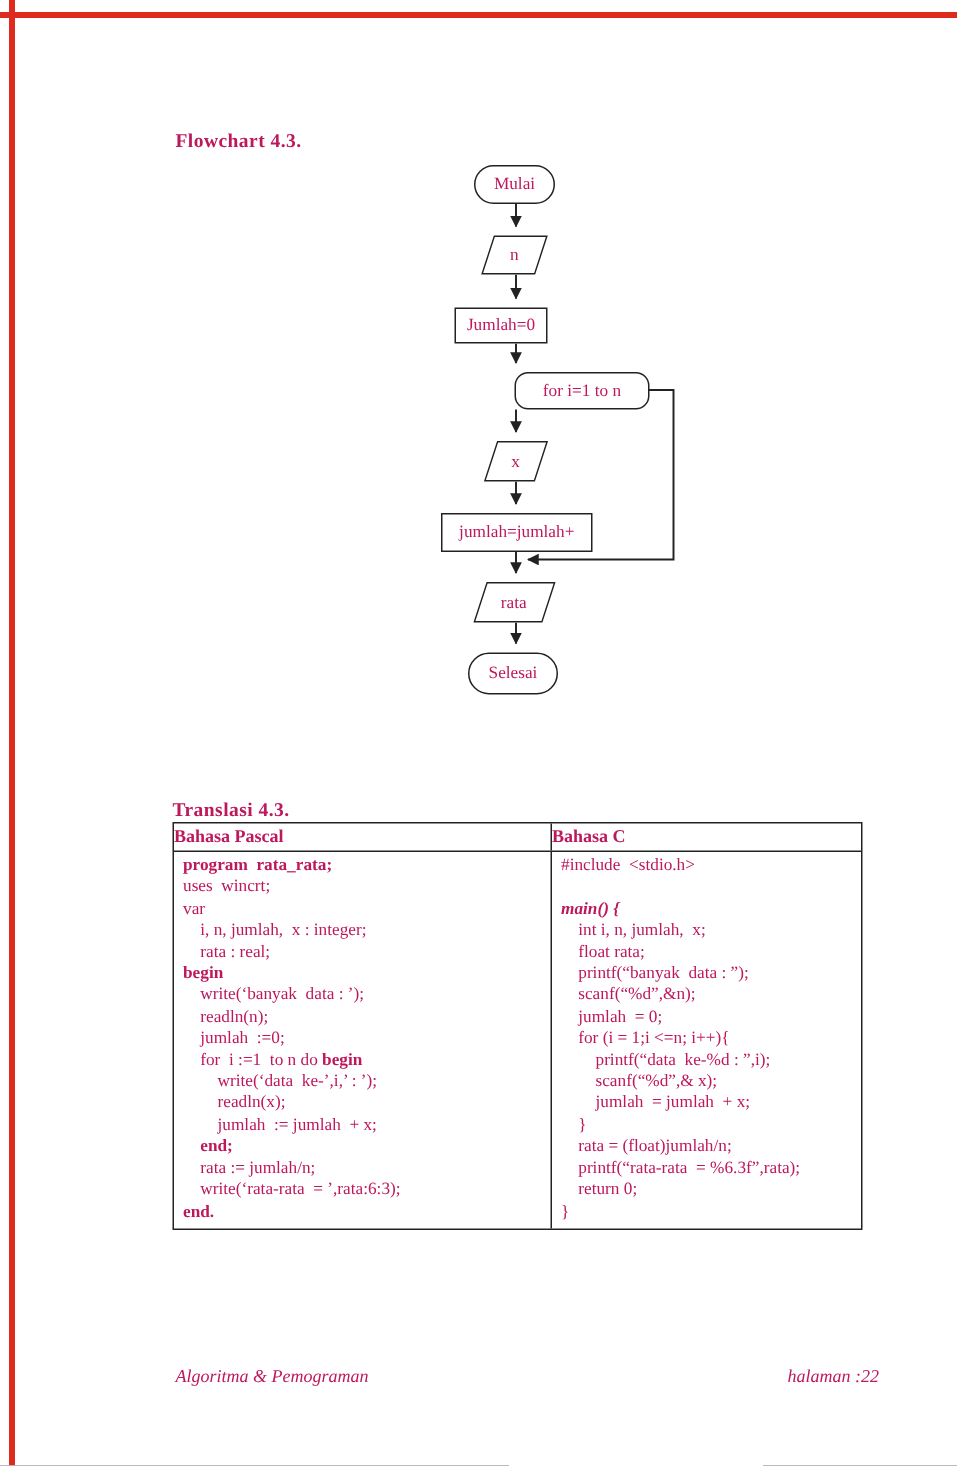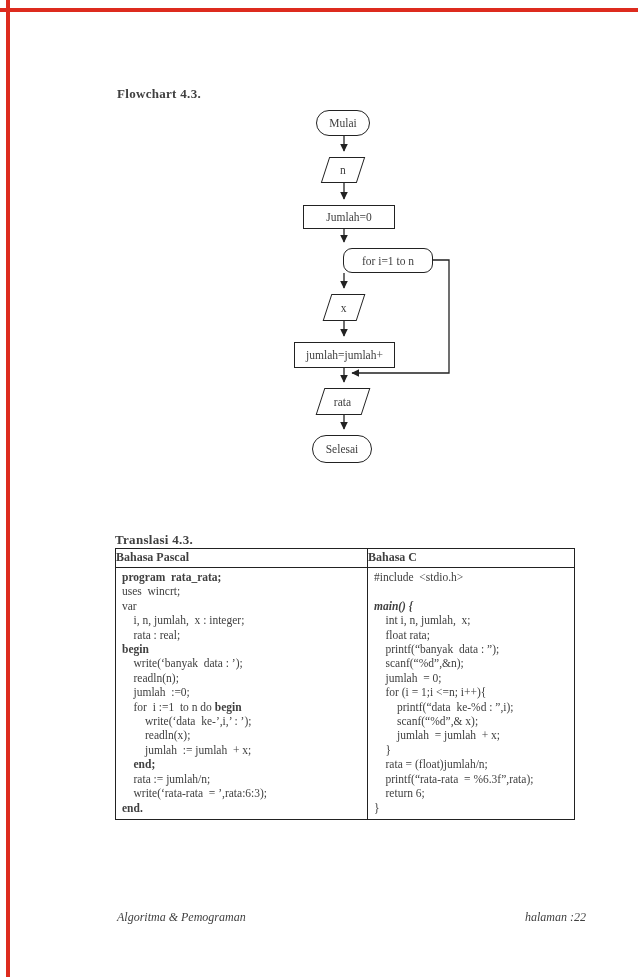--- a/index.html
+++ b/index.html
@@ -1,18 +1,18 @@
 <!DOCTYPE html>
 <html><head>
 <meta charset="utf-8">
 <style>
   html,body{margin:0;padding:0;background:#888;}
   .page{
     position:relative;width:638px;height:977px;background:#ffffff;
-    font-family:"Liberation Serif","DejaVu Serif",serif;color:#404040;
+    font-family:"Liberation Serif","DejaVu Serif",serif;color:#be185d;
     overflow:hidden;margin:0 auto;
   }
   
   .red-left{position:absolute;left:6px;top:0;width:4px;height:977px;background:#dd2b1e;}
   .red-top{position:absolute;left:0;top:8px;width:638px;height:4px;background:#dd2b1e;}
 
   .doc-title{position:absolute;left:117px;top:86px;font-weight:bold;font-size:13px;letter-spacing:.3px;}
   .table-title{position:absolute;left:115px;top:532px;font-weight:bold;font-size:13px;letter-spacing:.3px;}
 
   
@@ -20,21 +20,21 @@
   .node{position:absolute;display:flex;align-items:center;justify-content:center;
     font-size:11.5px;background:#fff;box-sizing:border-box;}
   .terminator{border:1.3px solid #222;border-radius:14px;}
   .process{border:1.3px solid #222;}
   .loopbox{border:1.3px solid #222;border-radius:9px;margin-left:48px;}
   .io{border:1.3px solid #222;transform:skewX(-18deg);}
   .io>span{display:block;transform:skewX(18deg);}
 
   .n-start{left:316px;top:110px;width:54px;height:26px;}
   .n-inputn{left:325px;top:157px;width:36px;height:26px;}
-  .n-init{left:303px;top:205px;width:92px;height:24px;}
+  .n-init{left:303px;top:205px;width:62px;height:24px;}
   .n-loop{left:295px;top:248px;width:90px;height:25px;}
   .n-inputx{left:327px;top:294px;width:34px;height:27px;}
   .n-sum{left:294px;top:342px;width:101px;height:26px;}
   .n-rata{left:320px;top:388px;width:46px;height:27px;}
   .n-end{left:312px;top:435px;width:60px;height:28px;}
 
   
   .ttable{position:absolute;left:115px;top:548px;width:460px;border:1.3px solid #222;box-sizing:border-box;}
   .thead{display:flex;border-bottom:1.3px solid #222;}
   .thead>div{flex:none;font-weight:bold;font-size:12px;padding:1px 0 2px 0;box-sizing:border-box;}
@@ -137,21 +137,21 @@
           <div class="code-line"><span>    printf(“banyak  data : ”);</span></div>
           <div class="code-line"><span>    scanf(“%d”,&amp;n);</span></div>
           <div class="code-line"><span>    jumlah  = 0;</span></div>
           <div class="code-line"><span>    for (i = 1;i &lt;=n; i++){</span></div>
           <div class="code-line"><span>        printf(“data  ke-%d : ”,i);</span></div>
           <div class="code-line"><span>        scanf(“%d”,&amp; x);</span></div>
           <div class="code-line"><span>        jumlah  = jumlah  + x;</span></div>
           <div class="code-line"><span>    }</span></div>
           <div class="code-line"><span>    rata = (float)jumlah/n;</span></div>
           <div class="code-line"><span>    printf(“rata-rata  = %6.3f”,rata);</span></div>
-          <div class="code-line"><span>    return 6;</span></div>
+          <div class="code-line"><span>    return 0;</span></div>
           <div class="code-line"><span>}</span></div>
         </div>
     </div>
   </div>
 
   <div class="footer-left">Algoritma &amp; Pemograman</div>
   <div class="footer-right">halaman :22</div>
 </div>
 
 </body></html>

